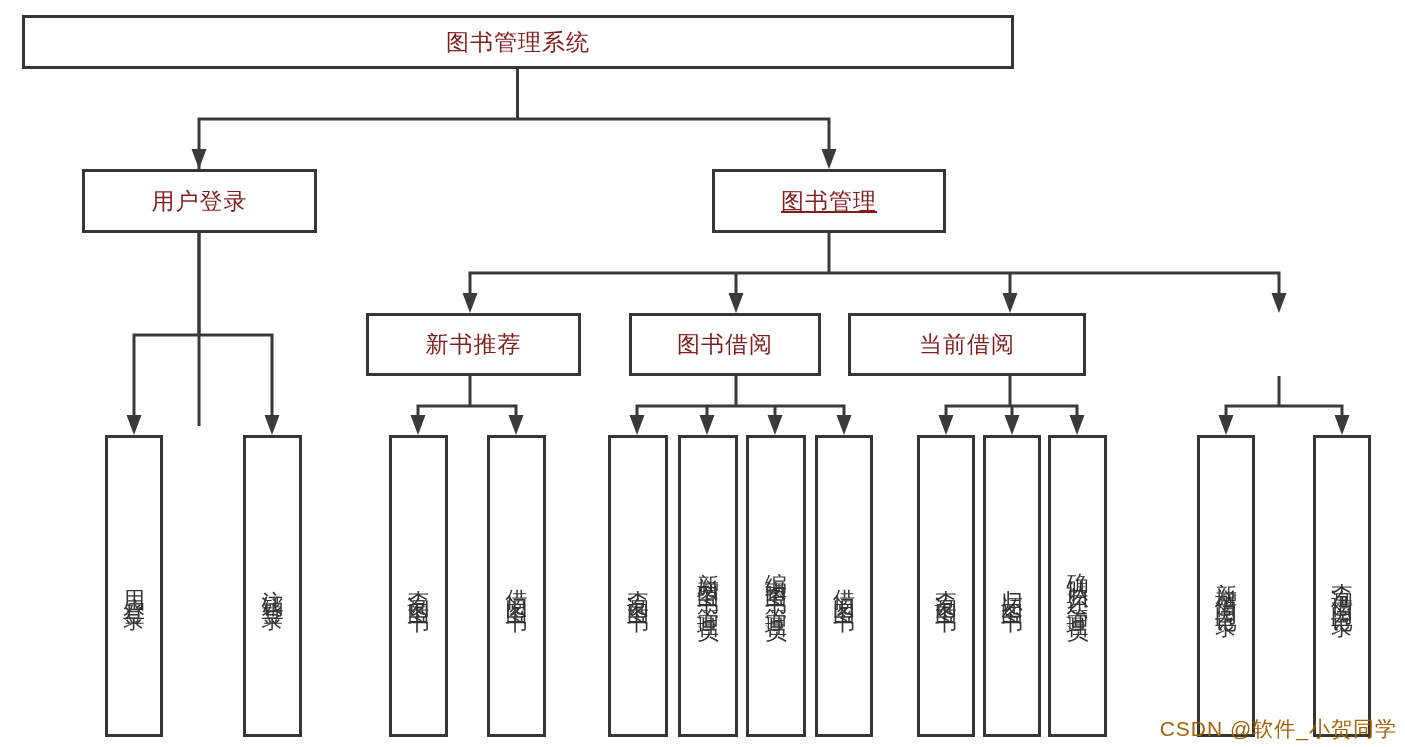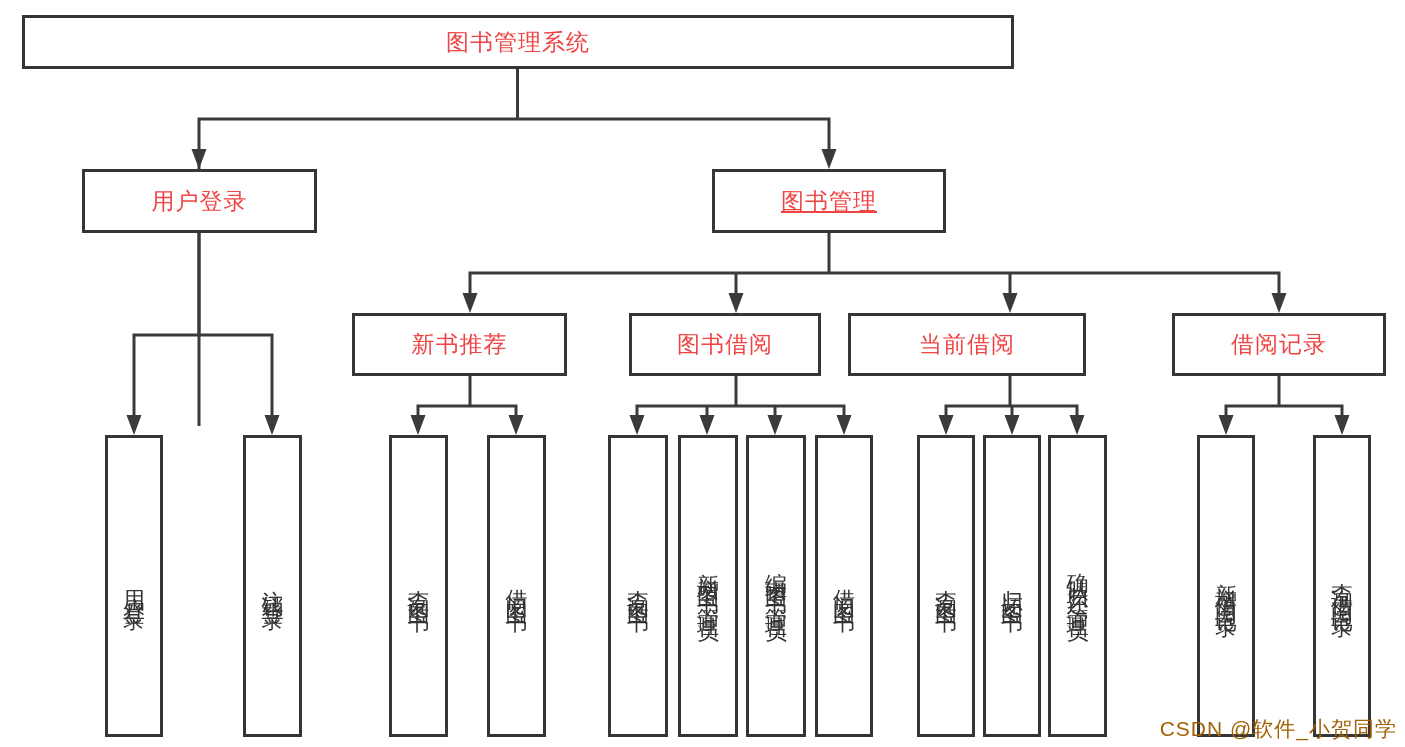--- a/index.html
+++ b/index.html
@@ -22,21 +22,21 @@
     z-index: 0;
   }
   .node {
     position: absolute;
     box-sizing: border-box;
     border: 3px solid #363636;
     background: #ffffff;
     display: flex;
     align-items: center;
     justify-content: center;
-    color: #ef4444;
+    color: #7f1d1d;
     font-size: 23px;
     letter-spacing: 1px;
     z-index: 1;
   }
   .leaf {
     position: absolute;
     box-sizing: border-box;
     border: 3px solid #363636;
     background: #ffffff;
     top: 435px;
@@ -112,24 +112,23 @@
       <polygon points="1218.5,415 1233.5,415 1226,435"></polygon>
       <polygon points="1334.5,415 1349.5,415 1342,435"></polygon>
     </g>
   </svg>
 
   <div class="node" style="left:22px; top:15px; width:992px; height:54px;">图书管理系统</div>
 
   <div class="node" style="left:82px; top:169px; width:235px; height:64px;">用户登录</div>
   <div class="node" style="left:712px; top:169px; width:234px; height:64px;text-decoration:underline;">图书管理</div>
 
-  <div class="node" style="left:352px; top:313px; width:215px; height:63px;">新书推荐</div>
+  <div class="node" style="left:366px; top:313px; width:215px; height:63px;">新书推荐</div>
   <div class="node" style="left:629px; top:313px; width:192px; height:63px;text-align:right;">图书借阅</div>
   <div class="node" style="left:848px; top:313px; width:238px; height:63px;">当前借阅</div>
-  <div class="node" style="left:1172px; top:313px; width:214px; height:63px;">借阅记录</div>
 
   <div class="leaf" style="left:105px; width:58px;">
     <span class="vtext">用户登录</span>
   </div>
   <div class="leaf" style="left:243px; width:59px;">
     <span class="vtext">注销登录</span>
   </div>
 
   <div class="leaf" style="left:389px; width:59px;">
     <span class="vtext">查询图书</span>

